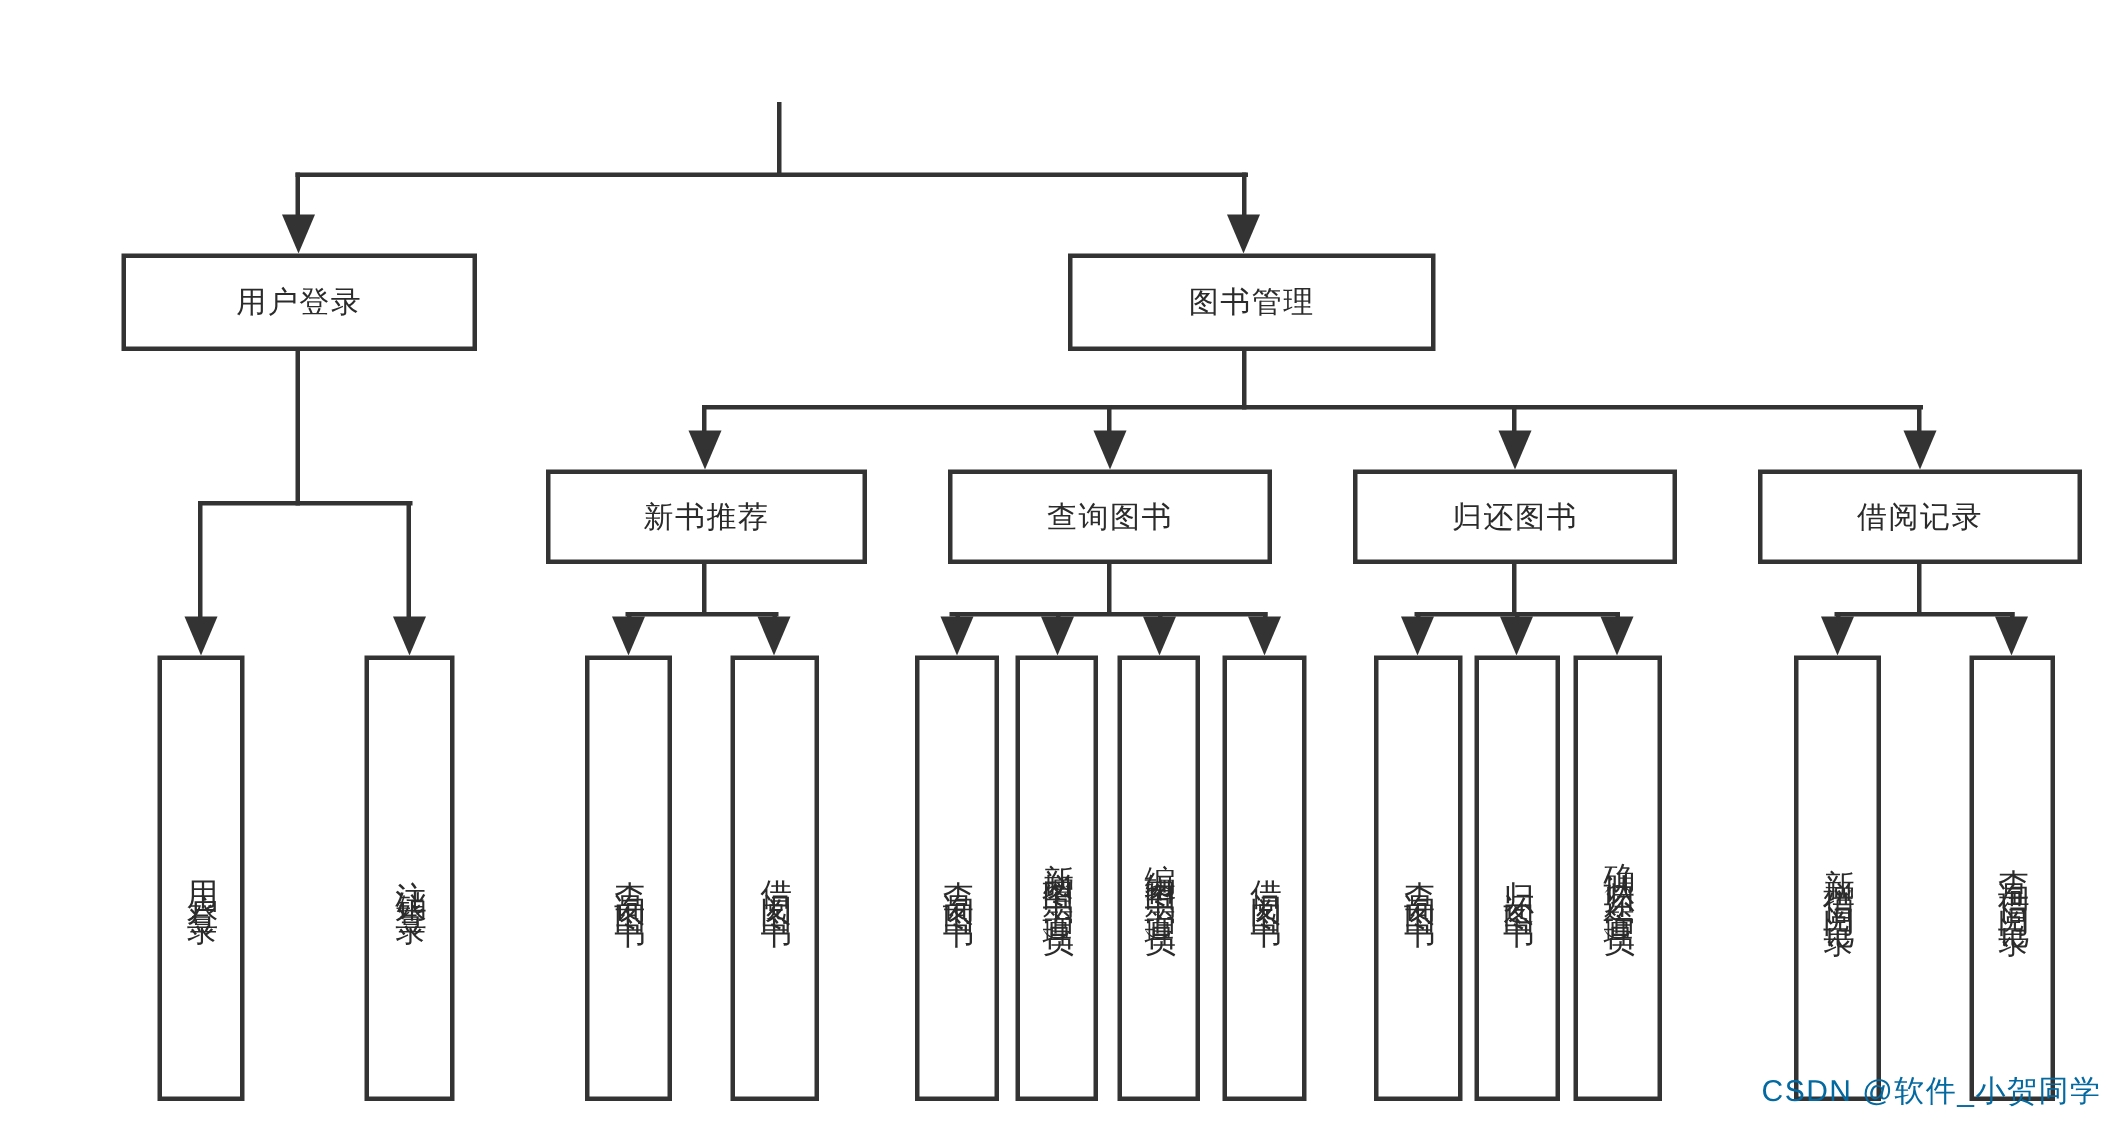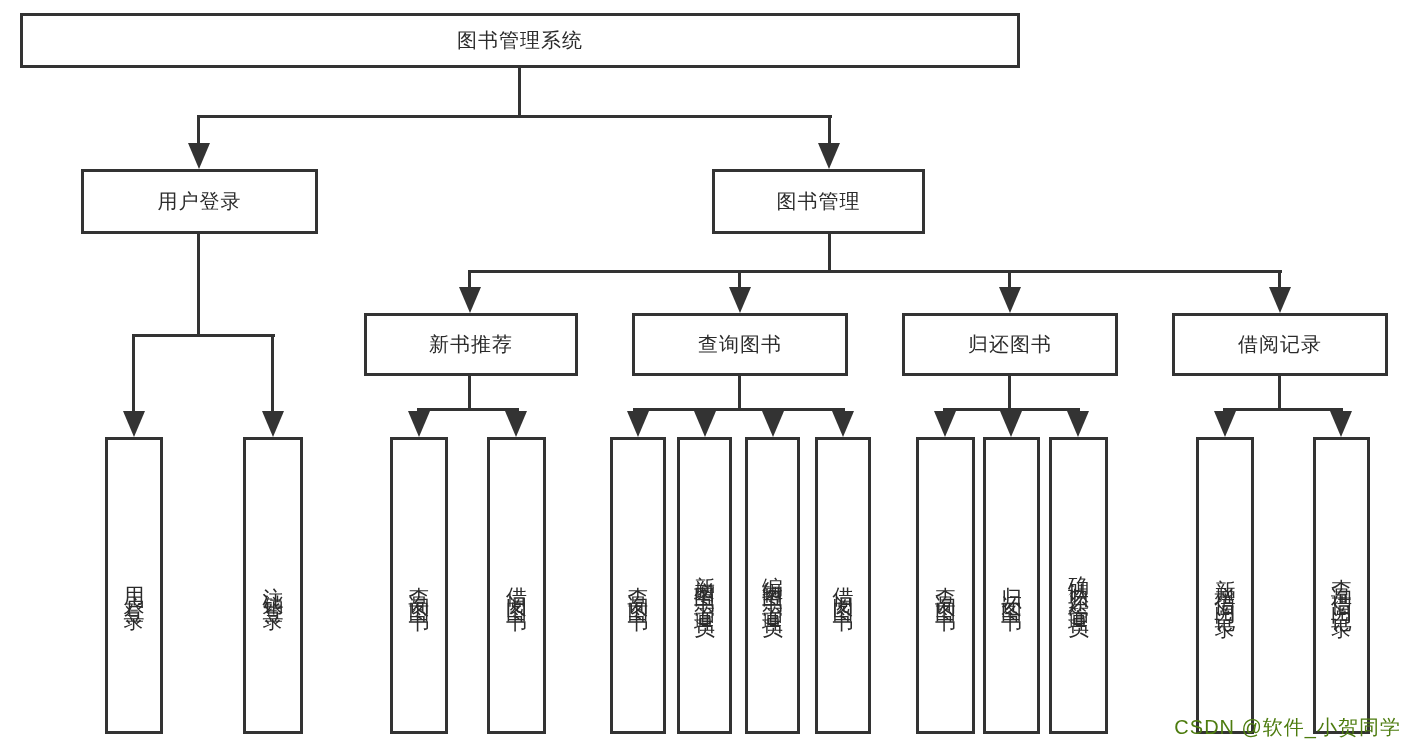--- a/index.html
+++ b/index.html
@@ -16,44 +16,41 @@
     writing-mode:vertical-rl;text-orientation:mixed;
     font-size:21px;letter-spacing:8px;line-height:1.05;
   }
   .line{position:absolute;background:#333;}
   .arrow{
     position:absolute;width:0;height:0;
     border-left:11px solid transparent;border-right:11px solid transparent;
     border-top:26px solid #333;
   }
   .watermark{
-    position:absolute;right:4px;bottom:6px;font-size:20px;color:#4d7c0f;
+    position:absolute;right:4px;bottom:6px;font-size:20px;color:#0369a1;
     letter-spacing:1px;white-space:nowrap;
   }
 </style>
 </head>
 <body>
 
 <div id="stage">
 
-  <div class="box" style="left:20px;top:13px;width:1000px;height:55px;">
-    <span class="h-label">图书管理系统</span>
-  </div>
 
   <div class="line" style="left:518px;top:68px;width:3px;height:50px;"></div>
   <div class="line" style="left:197px;top:115px;width:635px;height:3px;"></div>
   <div class="line" style="left:197px;top:115px;width:3px;height:32px;"></div>
   <div class="arrow" style="left:188px;top:143px;"></div>
   <div class="line" style="left:828px;top:115px;width:3px;height:32px;"></div>
   <div class="arrow" style="left:818px;top:143px;"></div>
 
   <div class="box" style="left:81px;top:169px;width:237px;height:65px;">
     <span class="h-label">用户登录</span>
   </div>
-  <div class="box" style="left:712px;top:169px;width:213px;height:65px;text-align:center;">
+  <div class="box" style="left:712px;top:169px;width:245px;height:65px;text-align:center;">
     <span class="h-label">图书管理</span>
   </div>
 
   <div class="line" style="left:197px;top:234px;width:3px;height:103px;"></div>
   <div class="line" style="left:132px;top:334px;width:143px;height:3px;"></div>
   <div class="line" style="left:132px;top:334px;width:3px;height:78px;"></div>
   <div class="arrow" style="left:123px;top:411px;"></div>
   <div class="line" style="left:271px;top:334px;width:3px;height:78px;"></div>
   <div class="arrow" style="left:262px;top:411px;"></div>
 

